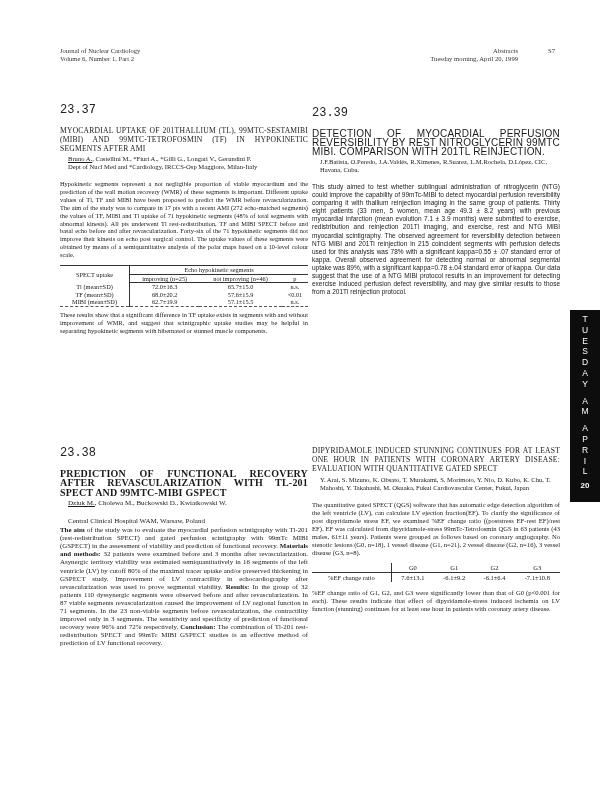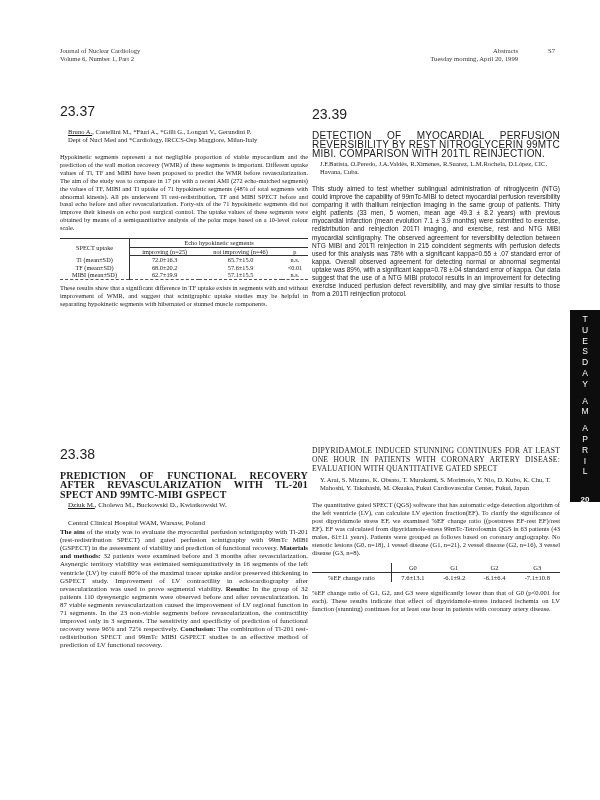--- a/index.html
+++ b/index.html
@@ -3,57 +3,58 @@
 <meta charset="utf-8">
 <style>
   html, body { margin:0; padding:0; }
   body { width:600px; height:800px; background:#ffffff; position:relative; overflow:hidden;
          font-family:"Liberation Serif", serif; color:#1a1a1a; }
   .hdr { position:absolute; font-size:6.6px; line-height:8px; color:#333; }
   .hdr-left { left:60px; top:47px; }
   .hdr-right { left:340px; top:47px; width:178px; text-align:right; }
   .page-num { position:absolute; left:548px; top:47px; font-size:6.6px; color:#333; }
   .col { position:absolute; width:248px; }
-  .num { font-family:Liberation Sans, sans-serif; font-size:14px; color:#222; margin-bottom:9px; }
+  .num { font-family:Liberation Mono, monospace; font-size:12px; color:#222; margin-bottom:9px; }
   .title { font-size:7.6px; line-height:9px; text-transform:uppercase; letter-spacing:0.2px; text-align:justify; }
   .title.bold { font-weight:bold; font-size:10px; line-height:9.4px; }
   .authors { font-size:6.6px; line-height:8px; margin-top:2px;padding-left:8px; }
   .authors u { text-decoration:underline; }
   .body { font-size:6.4px; line-height:7.9px; text-align:justify; margin-top:9px; }
   .body.tight { margin-top:1px; font-size:6.9px; line-height:8.1px; }
   .body b { font-weight:bold; }
   table { border-collapse:collapse; font-size:6.3px; width:100%; margin-top:6px; }
   td, th { padding:0 2px; font-weight:normal; text-align:center; line-height:7.6px; }
   .t1 { border-top:1px solid #333; border-bottom:1px dashed #555; }
   .t1 .vline { border-right:1px solid #333; }
   .t1 .hrow td { border-bottom:1px solid #333; }
   .t2 td { line-height:9px; font-size:6.5px; }
   .t2 .vline { border-right:1px solid #333; }
   .t2 .hrow td { border-bottom:1px solid #333; }
   .sidetab { position:absolute; left:570px; top:310px; width:30px; height:192px; background:#0d0d0d; }
   .sidetab .letters { position:absolute; left:0; top:4px; width:30px; text-align:center;
          font-family:"Liberation Sans", sans-serif; font-size:8.5px; color:#fff; line-height:10.8px; }
   .sidetab .gap { height:6px; }
-  .sidetab .day { font-weight:bold; margin-top:18px; font-size:8px; }
+  .sidetab .day { font-weight:bold; margin-top:4px; font-size:8px; }
 </style>
 </head>
 <body>
 
 <div class="hdr hdr-left">
   <div>Journal of Nuclear Cardiology</div>
   <div>Volume 6, Number 1, Part 2</div>
 </div>
 <div class="hdr hdr-right">
   <div>Abstracts</div>
   <div>Tuesday morning, April 20, 1999</div>
 </div>
 <div class="page-num">S7</div>
 
 <div class="col" style="left:60px; top:103px;">
   <div class="num">23.37</div>
+  <div class="title">Myocardial uptake of 201Thallium (Tl), 99mTc-Sestamibi (MIBI) and 99mTc-Tetrofosmin (TF) in hypokinetic segments after AMI</div>
   <div class="authors">
     <u>Bruno A.</u><span>, Castellini M., *Fiuri A., *Gilli G., Longari V., Gerundini P.</span>
   </div>
   <div class="authors" style="margin-top:0">Dept of Nucl Med and *Cardiology, IRCCS-Osp Maggiore, Milan-Italy</div>
   <div class="body">Hypokinetic segments represent a not negligible proportion of viable myocardium and the prediction of the wall motion recovery (WMR) of these segments is important. Different uptake values of Tl, TF and MIBI have been proposed to predict the WMR before revascularization. The aim of the study was to compare in 17 pts with a recent AMI (272 echo-matched segments) the values of TF, MIBI and Tl uptake of 71 hypokinetic segments (48% of total segments with abnormal kinesis). All pts underwent Tl rest-redistribution, TF and MIBI SPECT before and basal echo before and after revascularization. Forty-six of the 71 hypokinetic segments did not improve their kinesis on echo post surgical control. The uptake values of these segments were obtained by means of a semiquantitative analysis of the polar maps based on a 10-level colour scale.</div>
   <table class="t1">
     <tbody>
         <tr>
       <td class="vline" rowspan="2">SPECT uptake</td>
       <td colspan="3" style="border-bottom:1px solid #333">Echo hypokinetic segments</td>

